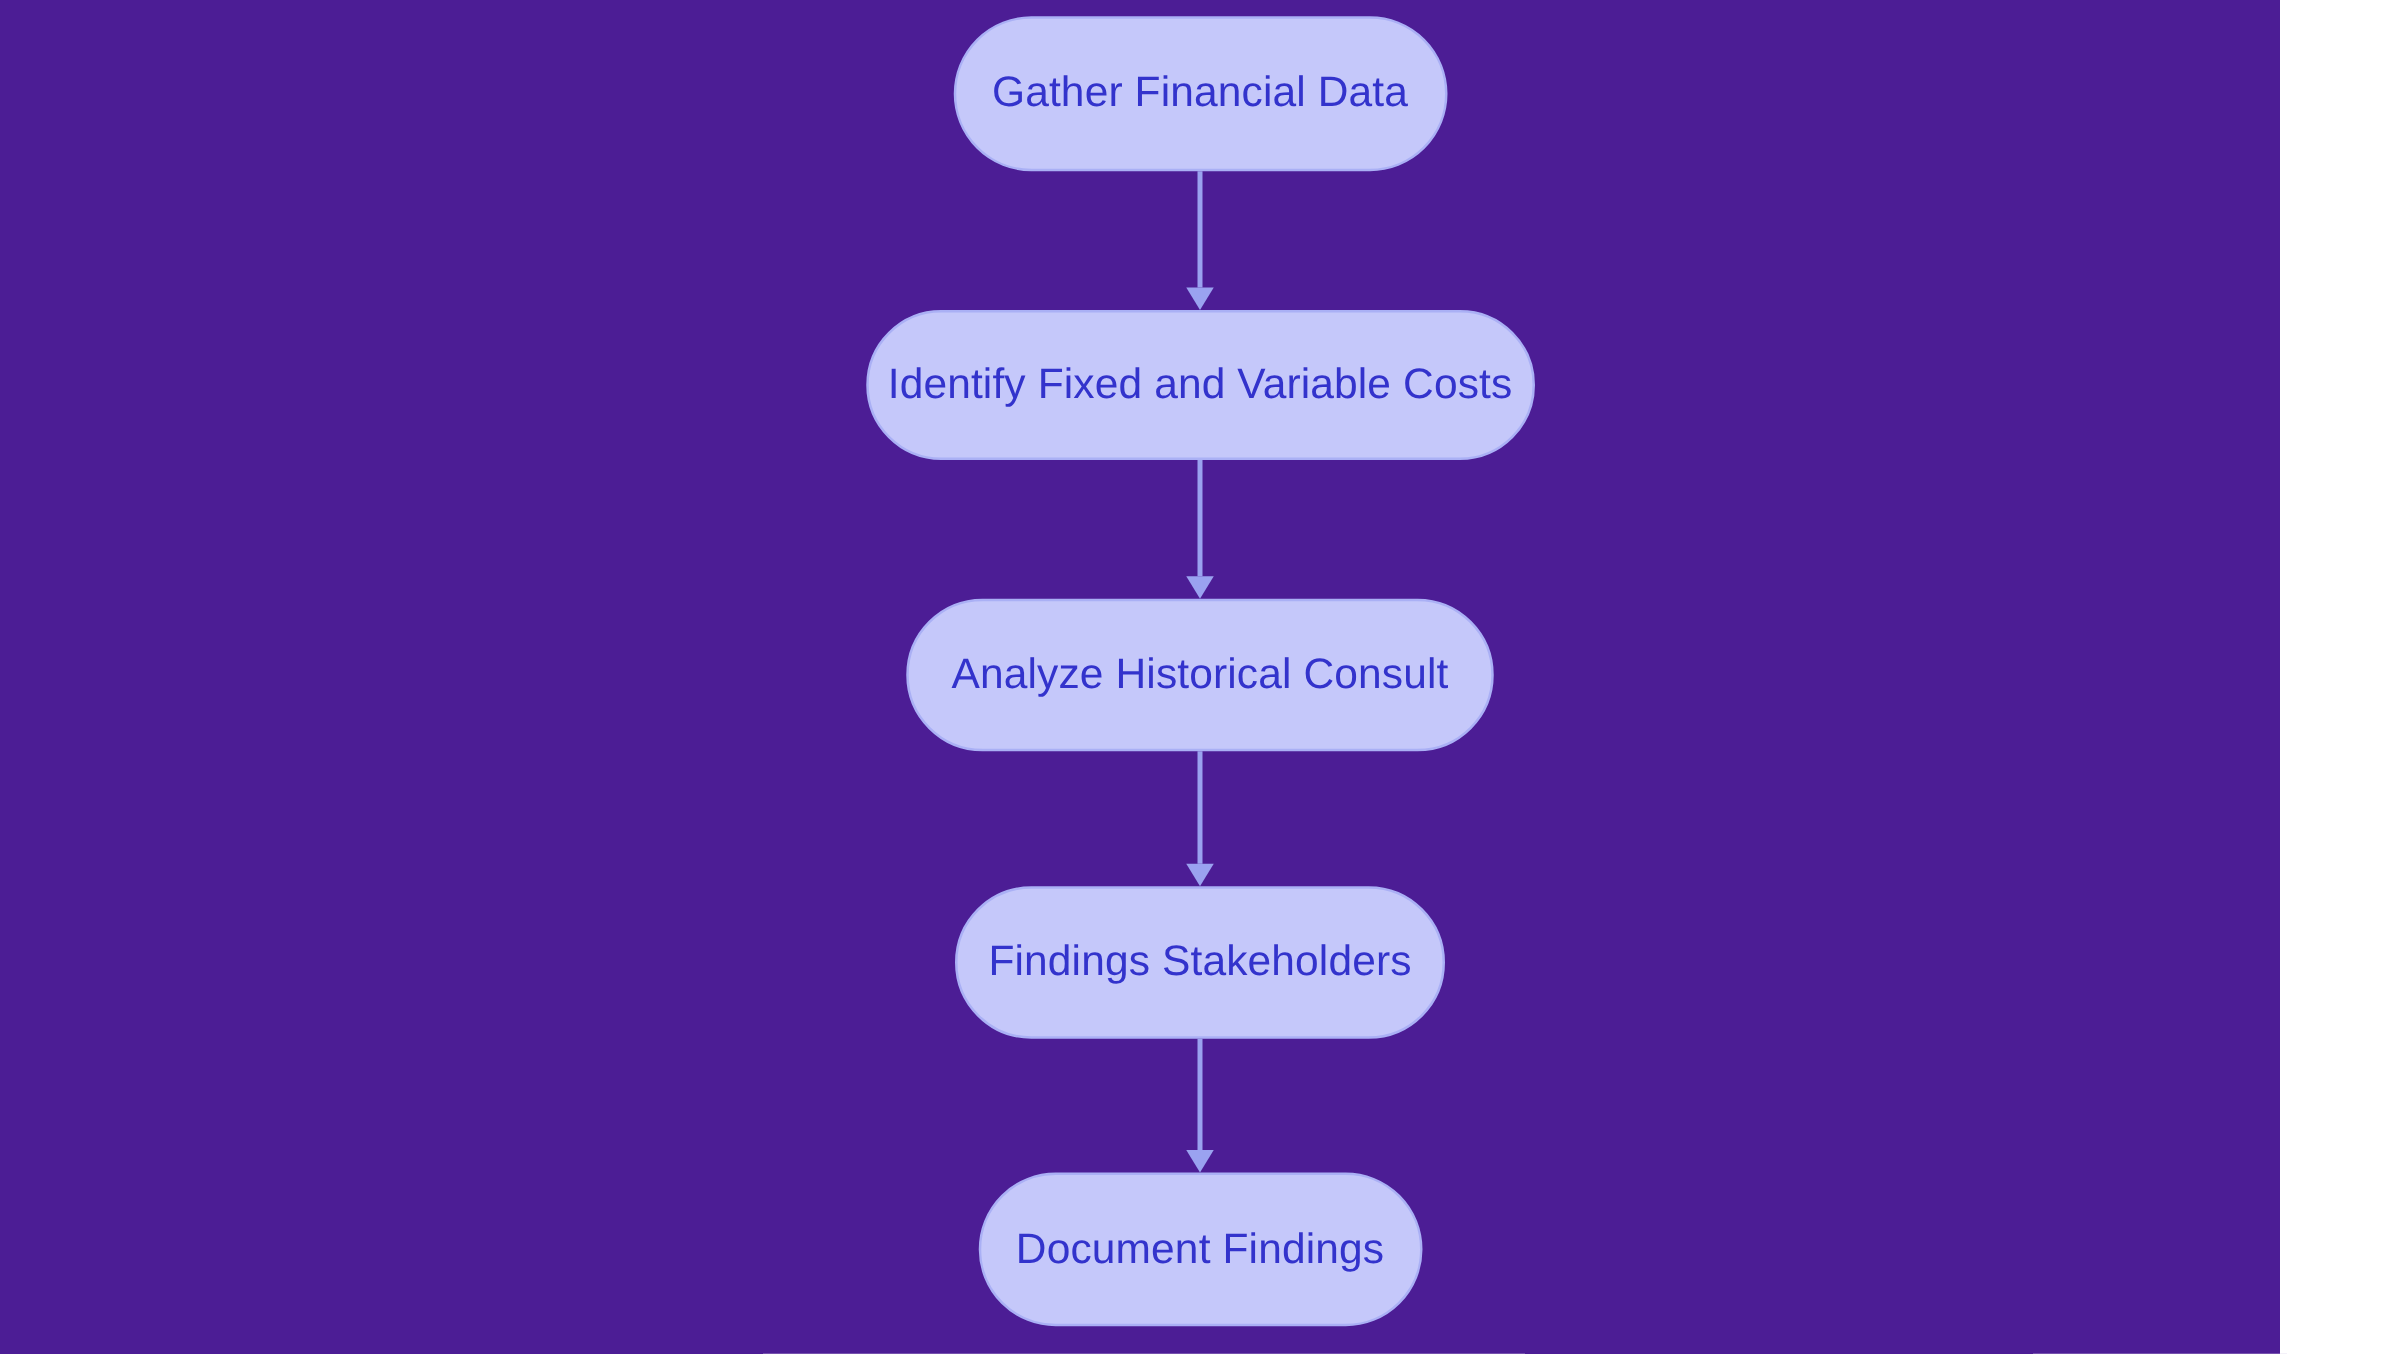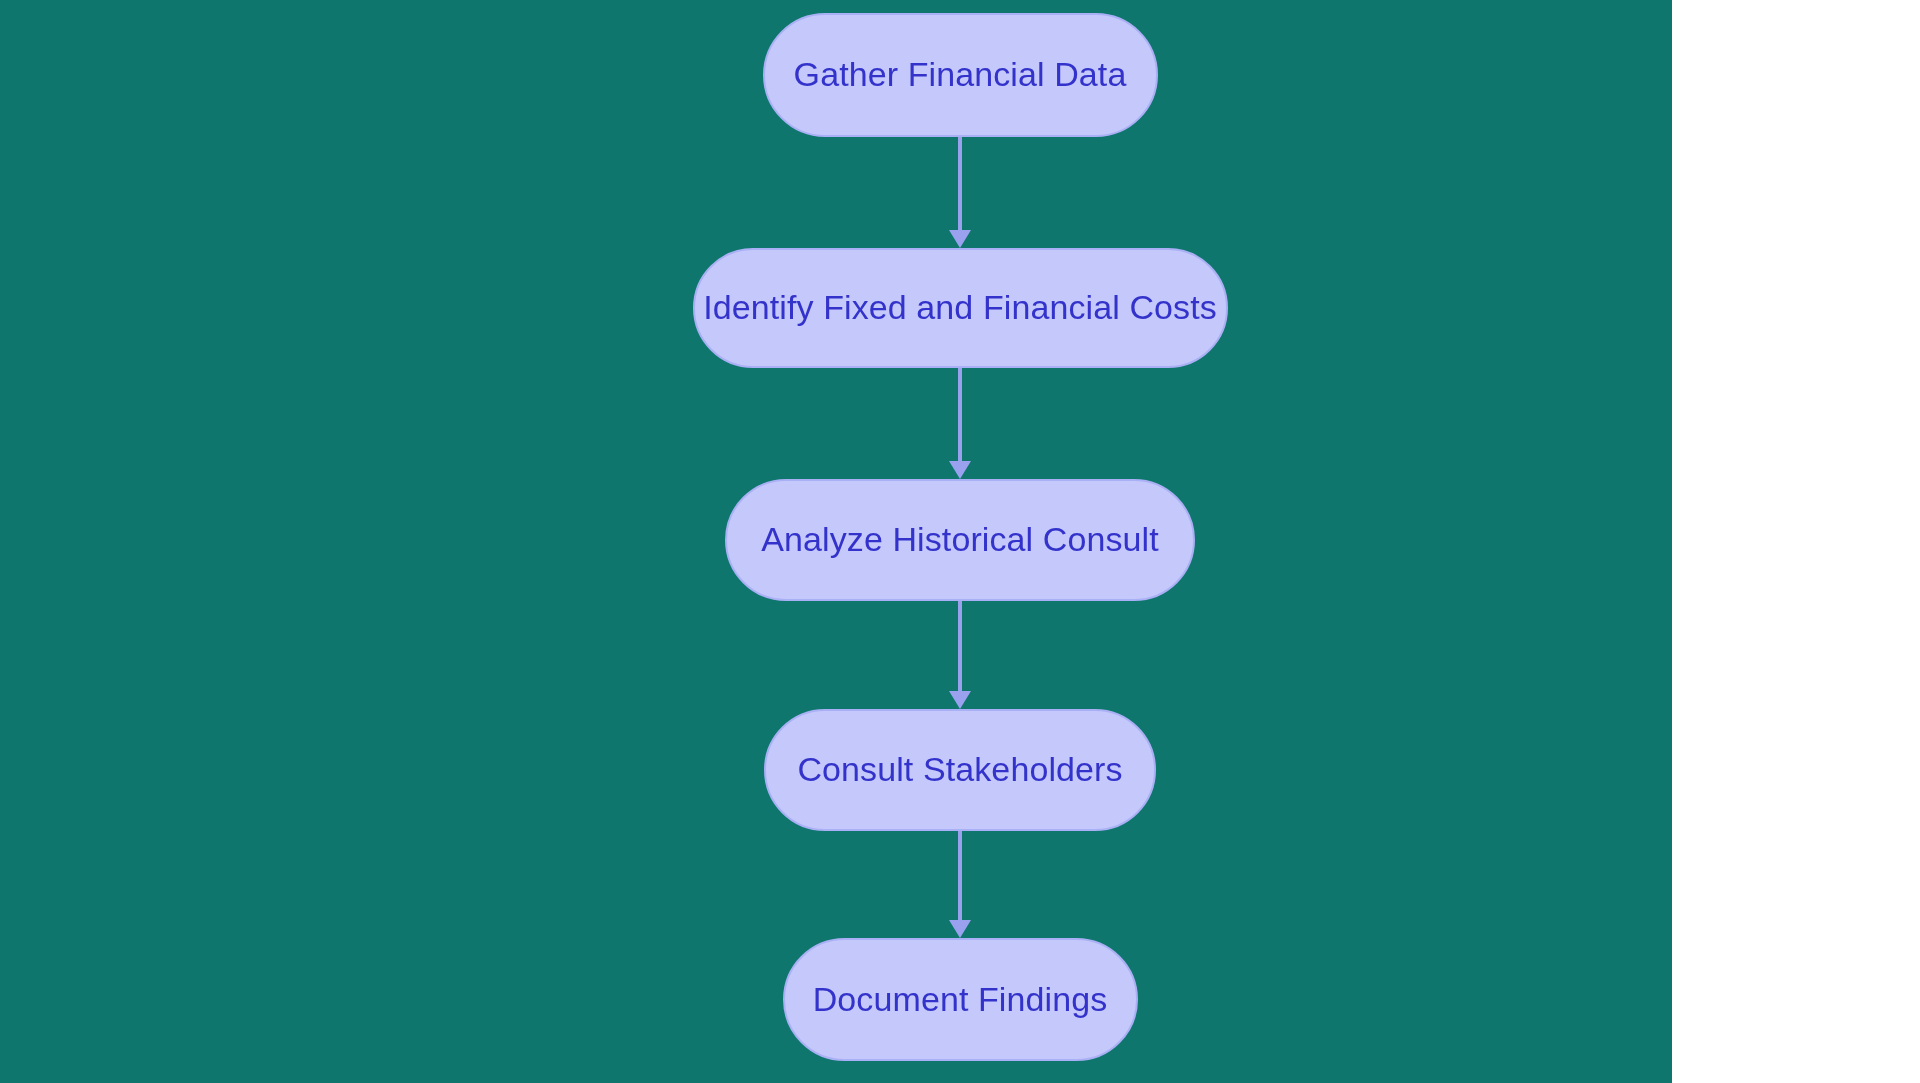--- a/index.html
+++ b/index.html
@@ -9,23 +9,23 @@
   }
   body {
     width: 1920px;
     height: 1083px;
     overflow: hidden;
     font-family: "Liberation Sans", sans-serif;
   }
 
   #flowchart-canvas {
     position: relative;
-    width: 1672px;
+    width: 1824px;
     height: 1083px;
-    background: #0f766e;
+    background: #4c1d95;
   }
 
   .flow-column {
     position: absolute;
     left: 0;
     top: 0;
     width: 1920px;
     height: 1083px;
     display: flex;
     flex-direction: column;
@@ -94,39 +94,39 @@
     <div class="node node-1">
       <span>Gather Financial Data</span>
     </div>
 
     <div class="connector connector-1">
       <div class="connector-line"></div>
       <div class="connector-head"></div>
     </div>
 
     <div class="node node-2">
-      <span>Identify Fixed and Financial Costs</span>
+      <span>Identify Fixed and Variable Costs</span>
     </div>
 
     <div class="connector connector-2">
       <div class="connector-line"></div>
       <div class="connector-head"></div>
     </div>
 
     <div class="node node-3">
       <span>Analyze Historical Consult</span>
     </div>
 
     <div class="connector connector-3">
       <div class="connector-line"></div>
       <div class="connector-head"></div>
     </div>
 
     <div class="node node-4">
-      <span>Consult Stakeholders</span>
+      <span>Findings Stakeholders</span>
     </div>
 
     <div class="connector connector-4">
       <div class="connector-line"></div>
       <div class="connector-head"></div>
     </div>
 
     <div class="node node-5">
       <span>Document Findings</span>
     </div>

